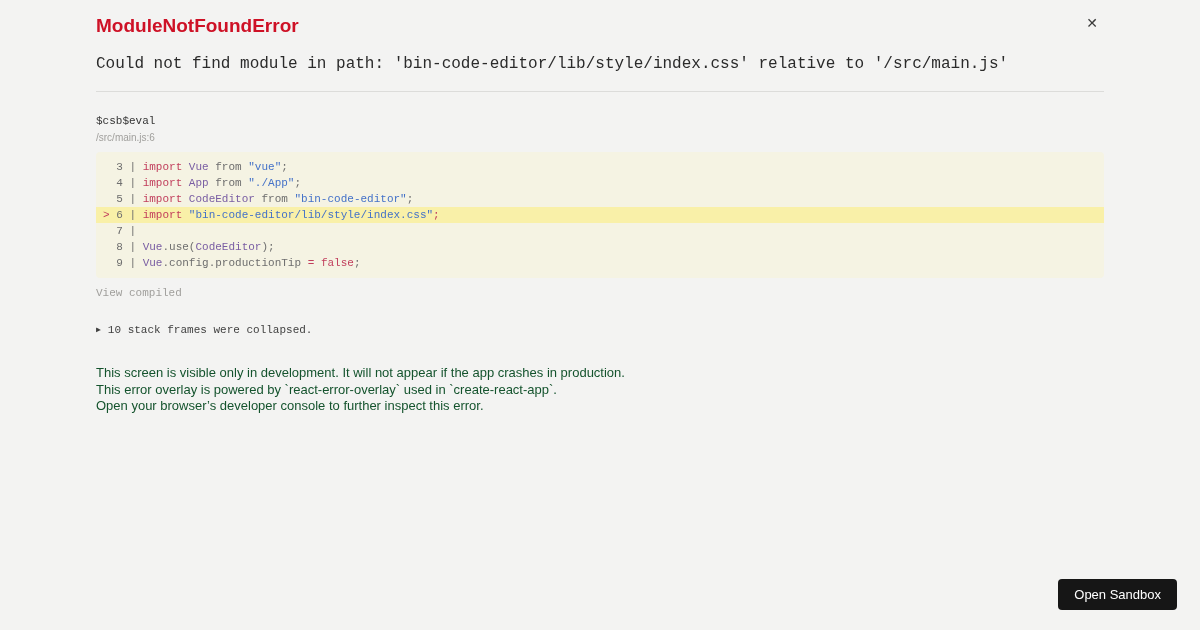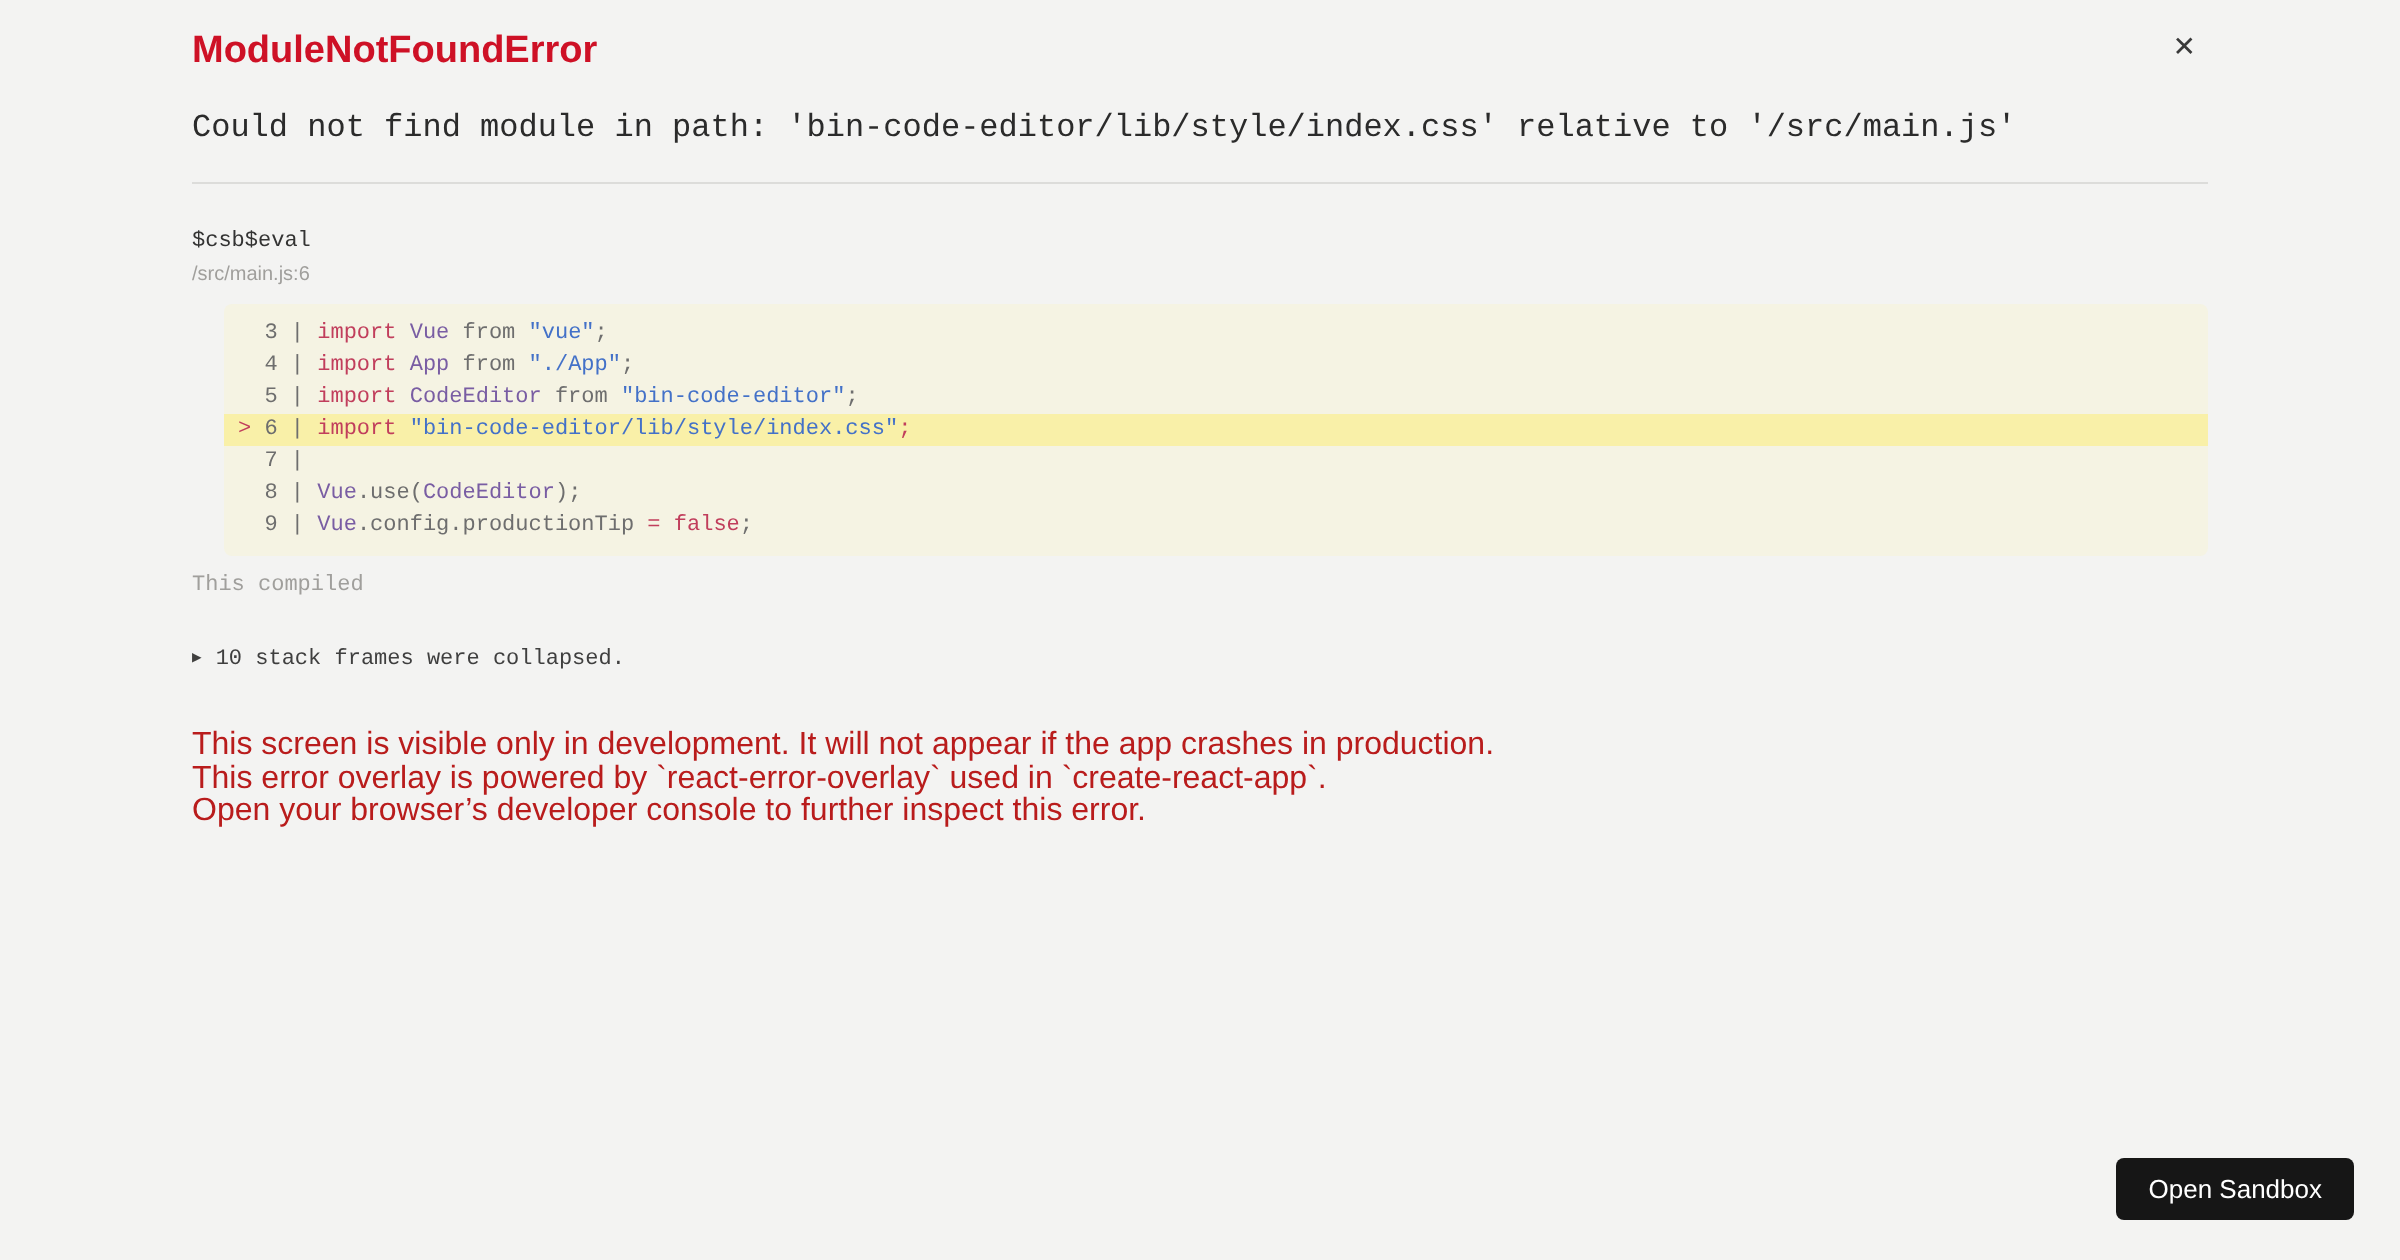--- a/index.html
+++ b/index.html
@@ -80,21 +80,20 @@
   }
   .code-block {
     margin-top: 8px;
     background: #f5f3e3;
     border-radius: 4px;
     padding: 7px 0;
     font-family: "Liberation Mono", monospace;
     font-size: 11px;
     line-height: 16px;
     white-space: pre;
-    margin-left: 16px;
   }
   .code-line { height: 16px; padding-left: 7px; }
   .code-line.highlight { background: #f9f0a8; }
   .gutter { color: #6e6e6e; }
   .mk-active { color: #c13e5c; }
   .tok-pl { color: #6e6e6e; }
   .tok-kw { color: #c13e5c; }
   .tok-op { color: #c13e5c; }
   .tok-cap { color: #795da3; }
   .tok-str { color: #4371c8; }
@@ -103,23 +102,23 @@
     margin-top: 8px;
     font-family: "Liberation Mono", monospace;
     font-size: 11px;
     line-height: 14px;
     color: #a09f9c;
     cursor: pointer;
   }
   .footer { margin-top: 27px; }
   .footer p {
     margin: 0;
-    font-size: 16px;
+    font-size: 13px;
     line-height: 16.5px;
-    color: #b91c1c;
+    color: #14532d;
   }
   .open-sandbox {
     position: absolute;
     right: 23px; bottom: 20px;
     height: 31px;
     padding: 0 16px;
     background: #161616;
     color: #ffffff;
     border: none;
     border-radius: 4px;
@@ -144,21 +143,21 @@
 
   <hr class="divider">
 
 
   <div>
     <div class="frame-fn">$csb$eval</div>
     <div class="frame-loc">/src/main.js:6</div>
 
     <div class="code-block"><div class="code-line"><span class="gutter"><span> </span> 3 | </span><span class="tok-kw">import</span><span class="tok-pl"> </span><span class="tok-cap">Vue</span><span class="tok-pl"> from </span><span class="tok-str">"vue"</span><span class="tok-pl">;</span></div><div class="code-line"><span class="gutter"><span> </span> 4 | </span><span class="tok-kw">import</span><span class="tok-pl"> </span><span class="tok-cap">App</span><span class="tok-pl"> from </span><span class="tok-str">"./App"</span><span class="tok-pl">;</span></div><div class="code-line"><span class="gutter"><span> </span> 5 | </span><span class="tok-kw">import</span><span class="tok-pl"> </span><span class="tok-cap">CodeEditor</span><span class="tok-pl"> from </span><span class="tok-str">"bin-code-editor"</span><span class="tok-pl">;</span></div><div class="code-line highlight"><span class="gutter"><span class="mk-active">&gt;</span> 6 | </span><span class="tok-kw">import</span><span class="tok-pl"> </span><span class="tok-str">"bin-code-editor/lib/style/index.css"</span><span class="tok-kw">;</span></div><div class="code-line"><span class="gutter"><span> </span> 7 | </span></div><div class="code-line"><span class="gutter"><span> </span> 8 | </span><span class="tok-cap">Vue</span><span class="tok-pl">.use(</span><span class="tok-cap">CodeEditor</span><span class="tok-pl">);</span></div><div class="code-line"><span class="gutter"><span> </span> 9 | </span><span class="tok-cap">Vue</span><span class="tok-pl">.config.productionTip </span><span class="tok-op">=</span><span class="tok-pl"> </span><span class="tok-kw">false</span><span class="tok-pl">;</span></div></div>
 
-    <div class="view-compiled">This compiled</div>
+    <div class="view-compiled">View compiled</div>
   </div>
 
   <div class="collapse-row second">
     <span class="arrow">▶</span><span>10 stack frames were collapsed.</span>
   </div>
 
   <div class="footer">
     <p>This screen is visible only in development. It will not appear if the app crashes in production.</p>
     <p>This error overlay is powered by `react-error-overlay` used in `create-react-app`.</p>
     <p>Open your browser’s developer console to further inspect this error.</p>

